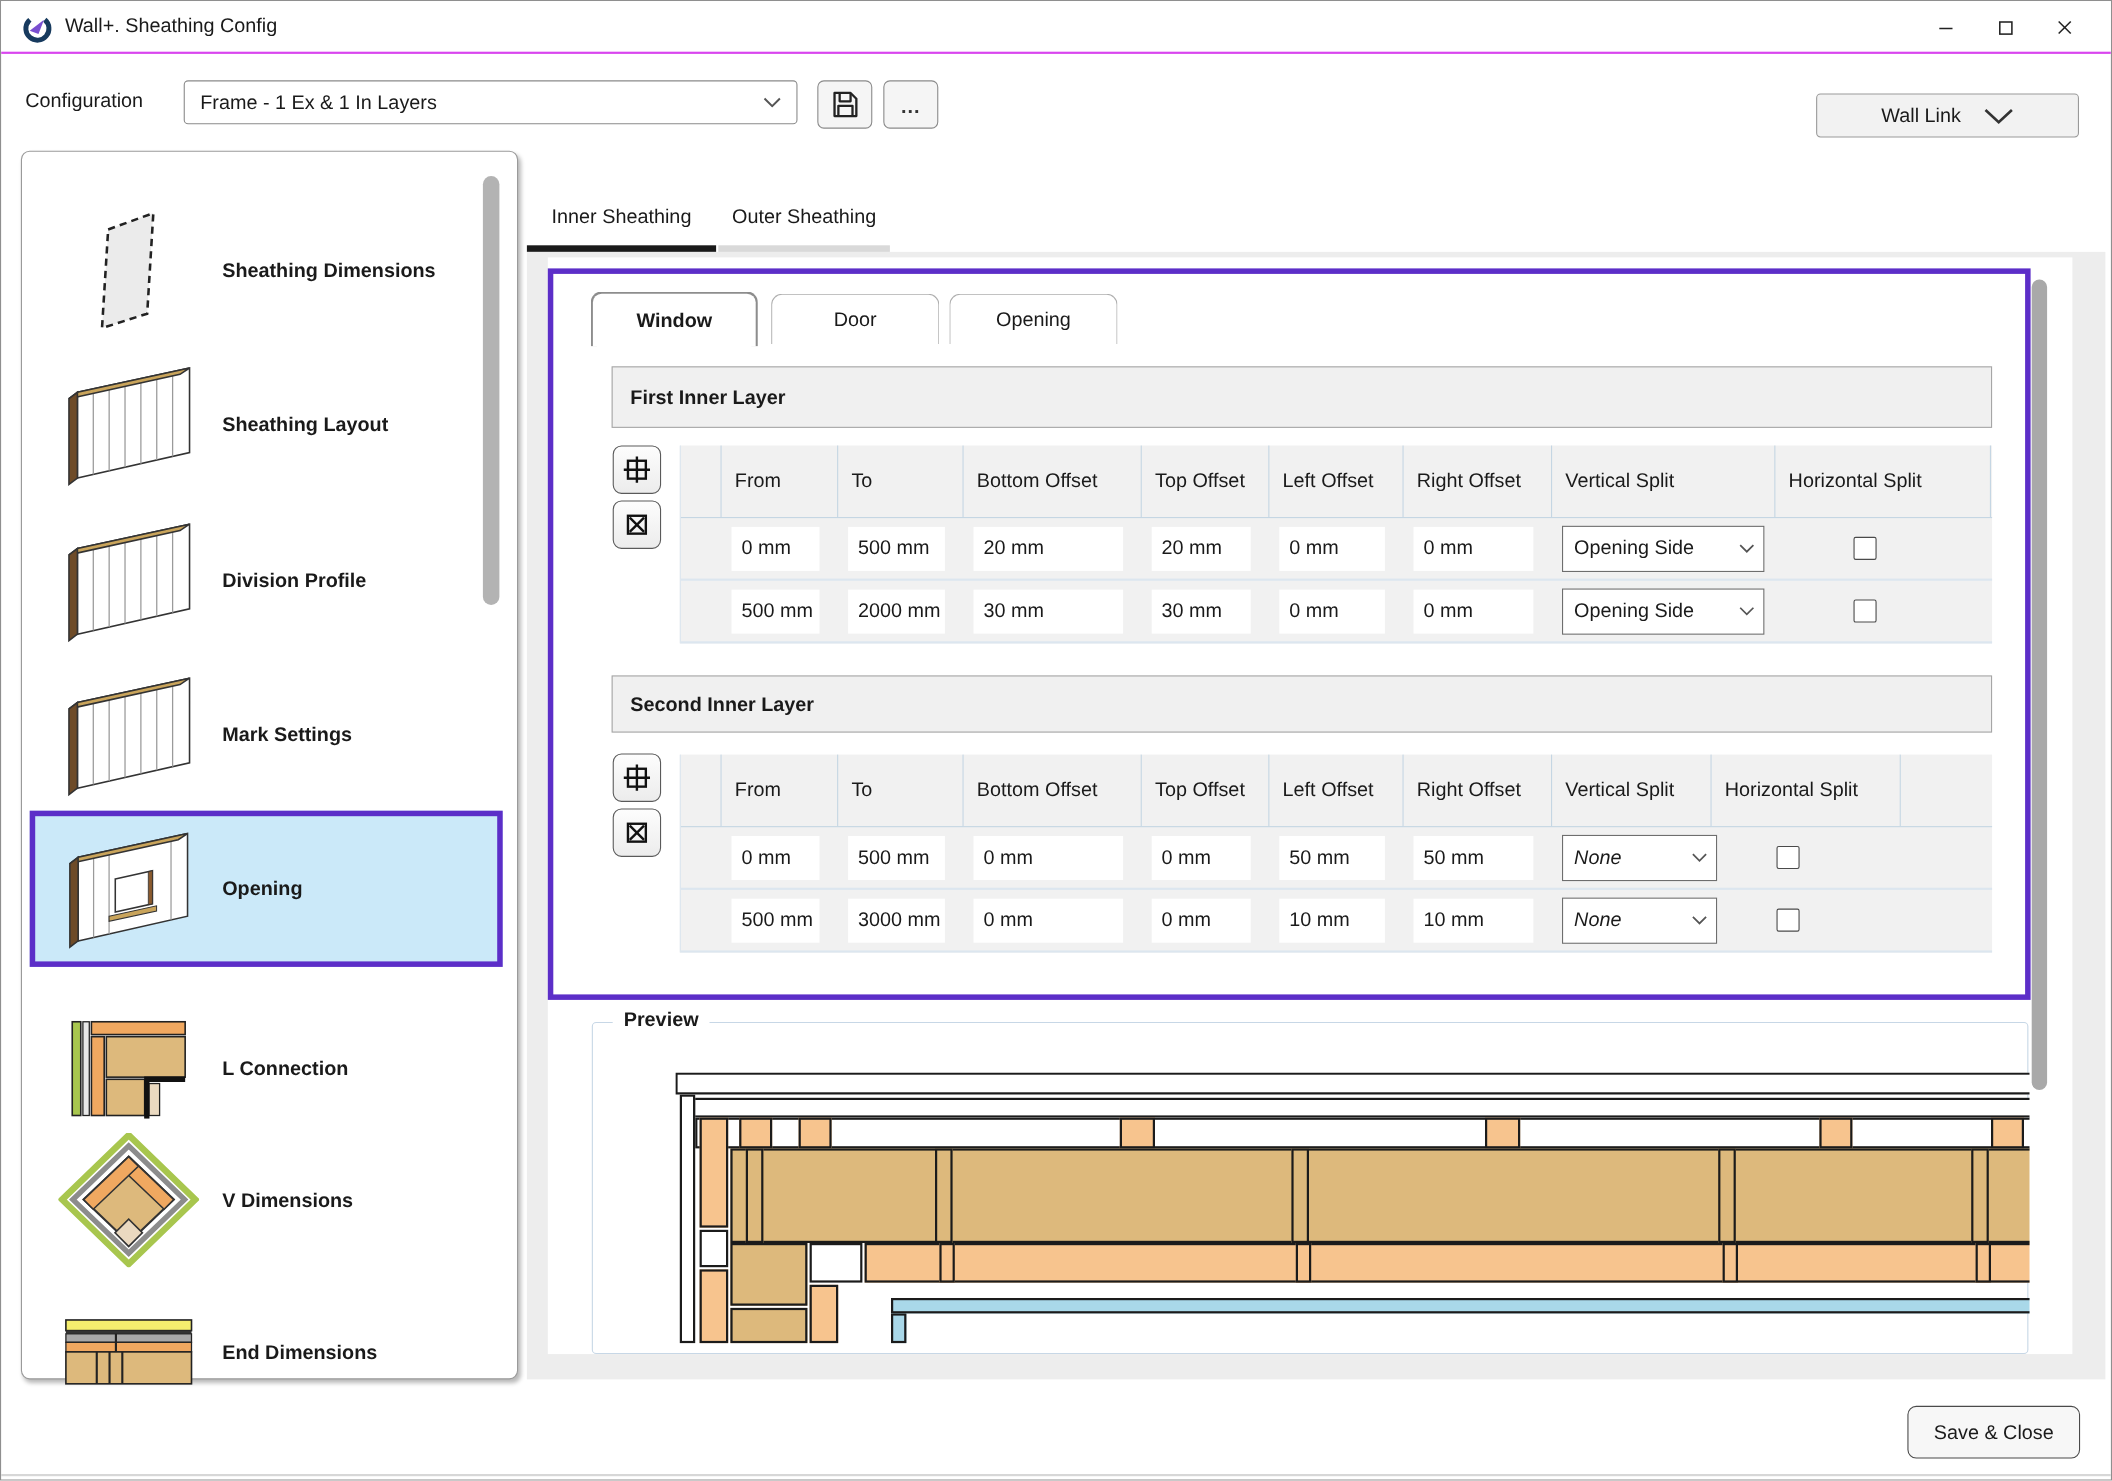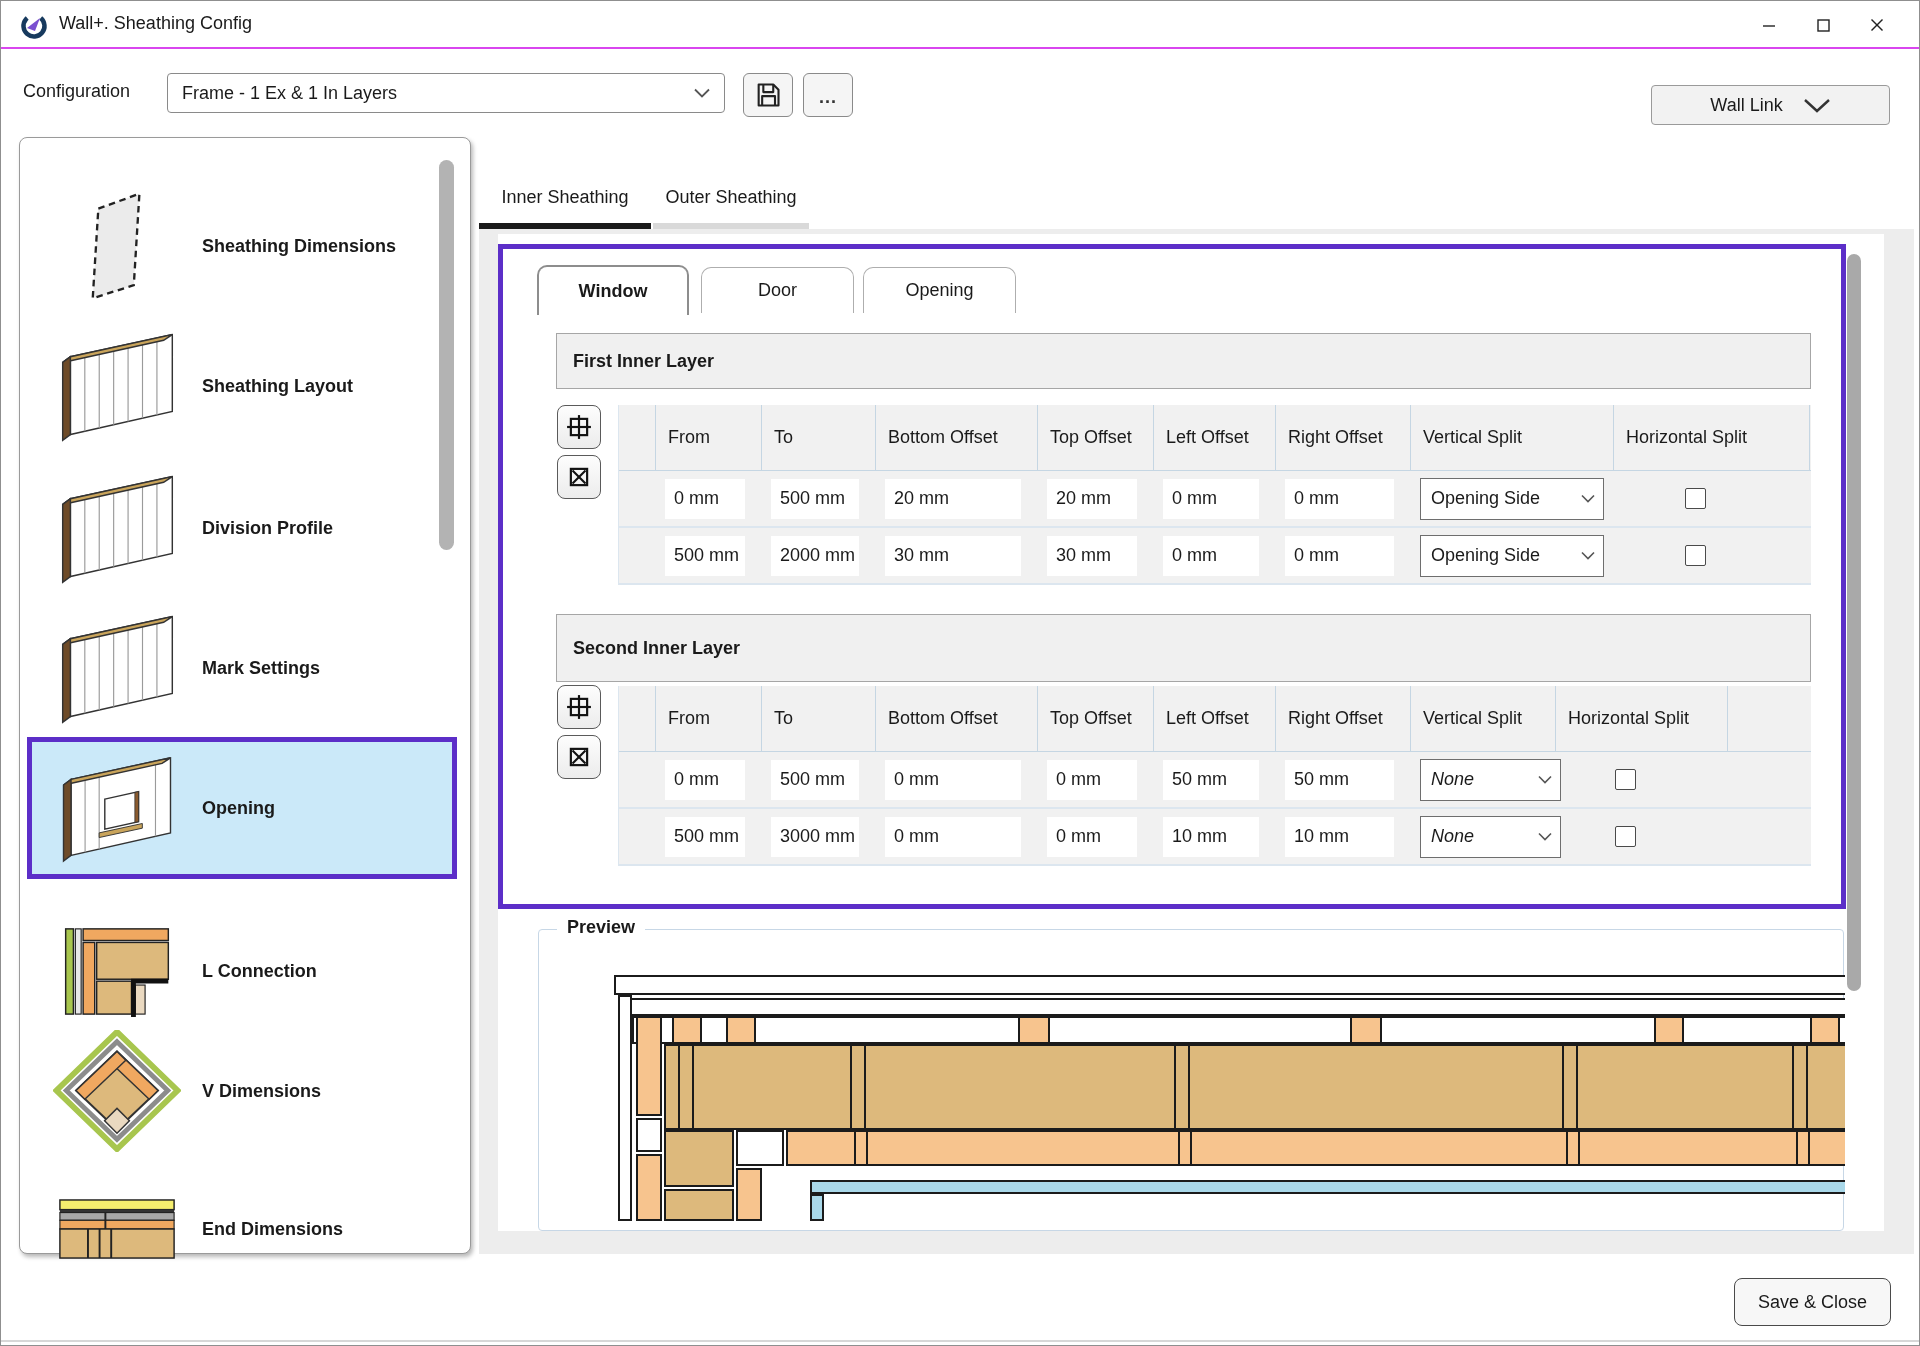--- a/index.html
+++ b/index.html
@@ -38,21 +38,21 @@
   .outer-tab.t1{left:652px;width:156px;border-bottom-color:#d9d9d9;}
   .frame{position:absolute;left:478px;top:228px;width:1435px;height:1025px;background:#ededed;}
   .page{position:absolute;left:19px;top:5px;width:1386px;height:997px;background:#ffffff;}
   .page-scroll{position:absolute;left:1349px;top:20px;width:14px;height:737px;background:#a9a9a9;border-radius:7px;}
   
   .purple-panel{position:absolute;left:0px;top:10px;width:1348px;height:665px;border:5px solid #5C2EC8;background:#fff;}
   .inner-tab{position:absolute;top:18px;height:46px;border:1px solid #aeaeae;border-bottom:none;border-radius:10px 10px 0 0;background:#fff;display:flex;align-items:center;justify-content:center;font-size:18px;}
   .inner-tab.active{font-weight:bold;border-color:#8d8d8d;border-width:2px;height:50px;top:16px;}
   .it-0{left:34px;width:152px;} .it-1{left:198px;width:153px;} .it-2{left:360px;width:153px;}
   .banner{position:absolute;left:53px;width:1255px;background:#f0f0f0;border:1px solid #a6a6a6;display:flex;align-items:center;padding-left:16px;font-size:18px;font-weight:bold;}
-  .banner.b1{top:84px;height:56px;} .banner.b2{top:365px;height:68px;}
+  .banner.b1{top:84px;height:56px;} .banner.b2{top:365px;height:52px;}
   .sq-btn{position:absolute;left:54px;width:44px;height:44px;background:linear-gradient(#fdfdfd,#ececec);border:1.5px solid #5a5a5a;border-radius:8px;display:flex;align-items:center;justify-content:center;}
   .sq-btn.p1{top:156px;} .sq-btn.x1{top:206px;}
   .sq-btn.p2{top:436px;} .sq-btn.x2{top:486px;}
   
   .tbl{position:absolute;left:115px;width:1193px;background:#f1f1f1;border-left:1px solid #dce6ef;}
   .tbl.t1{top:156px;} .tbl.t2{top:437px;}
   .thead{display:flex;height:66px;border-bottom:1px solid #c5d6e3;}
   .thead .tcell{display:flex;align-items:center;padding-left:12px;font-size:18px;border-right:1px solid #c5d6e3;}
   .trow{display:flex;height:57px;border-bottom:2px solid #dce6ef;align-items:center;}
   .tcell{flex:0 0 auto;}

